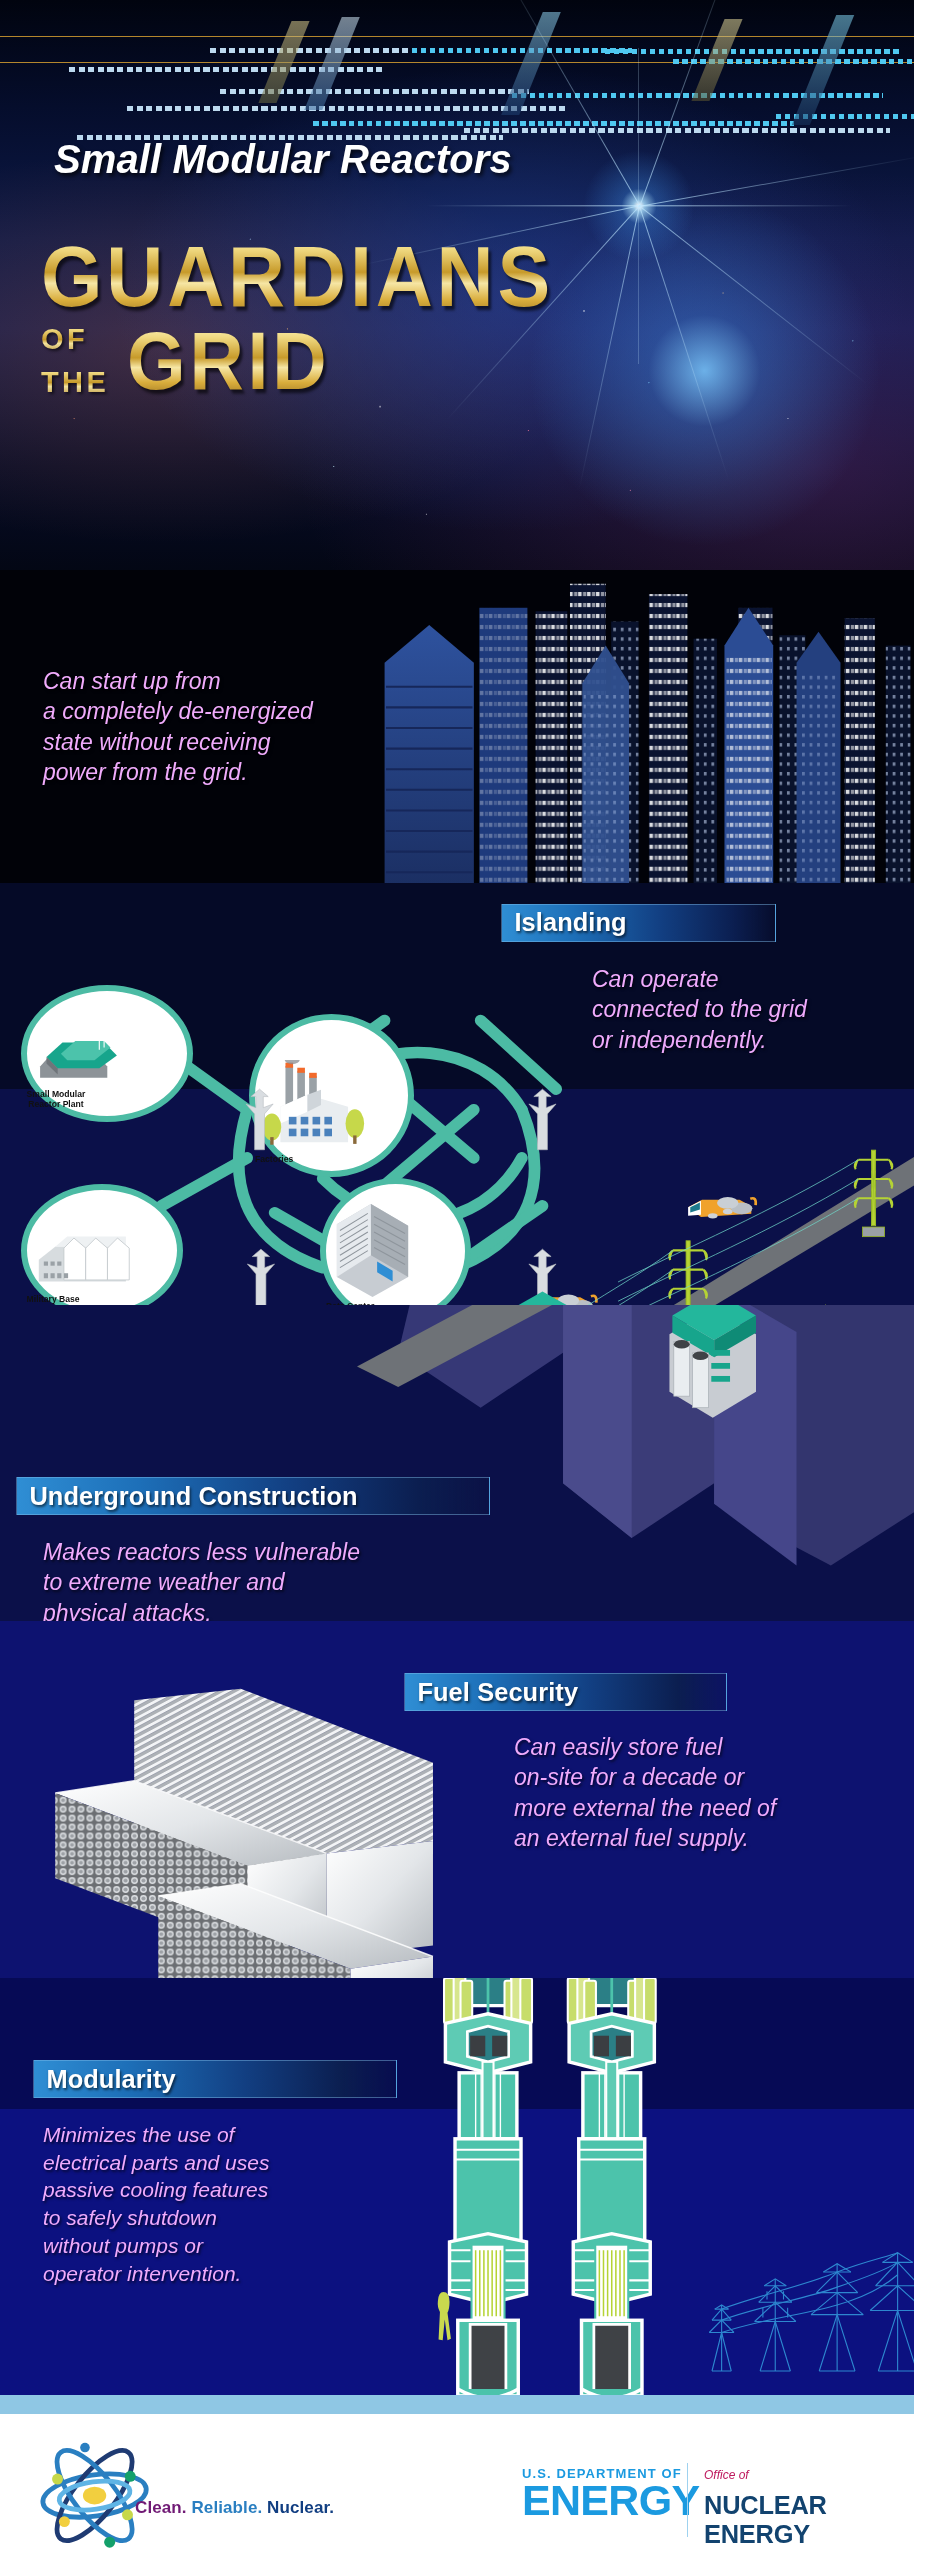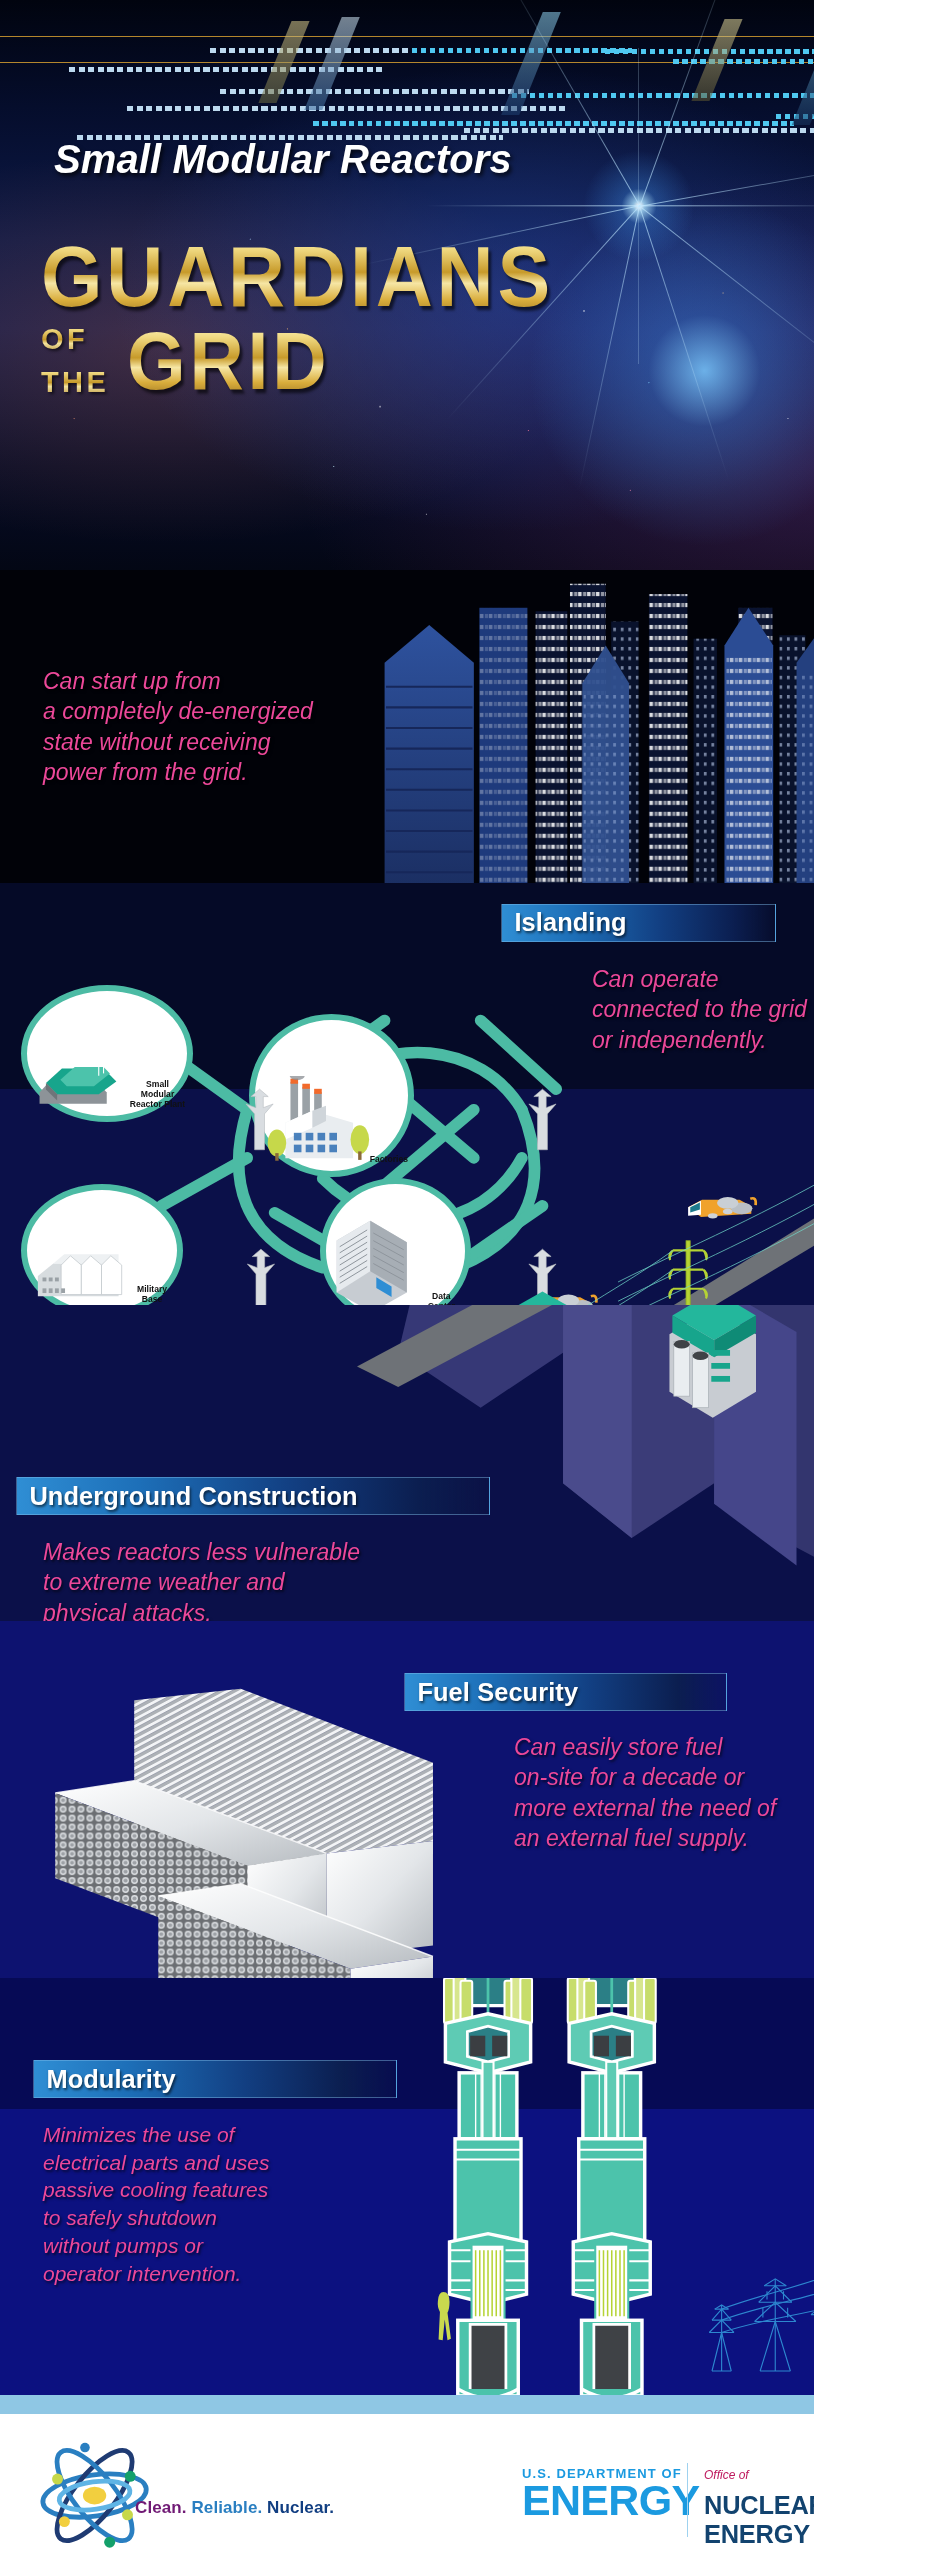--- a/index.html
+++ b/index.html
@@ -5,21 +5,21 @@
 <style>
   * { margin:0; padding:0; box-sizing:border-box; }
   html, body {
     width:927px; height:2576px;
     background:#ffffff;
     font-family:"Liberation Sans", sans-serif;
     overflow:hidden;
   }
   #poster {
     position:relative;
-    width:814px; height:2576px;
+    width:914px; height:2576px;
     background:#030a24;
     overflow:hidden;
   }
 
   
   .hero {
     position:absolute; left:0; top:0; width:927px; height:598px;
     background:
       radial-gradient(circle at 76% 62%, rgba(120,200,255,.85) 0%, rgba(60,140,230,.35) 7%, rgba(20,50,120,0) 22%),
       radial-gradient(ellipse at 55% 50%, rgba(40,70,160,.55) 0%, rgba(10,20,60,0) 55%),
@@ -130,21 +130,21 @@
     background:#050a27;
     overflow:hidden;
   }
   .island-lower {
     position:absolute; left:0; top:206px; width:927px; height:275px;
     background:#0b1049;
   }
   .node {
     position:absolute; border-radius:50%;
     background:#ffffff; border:6.2px solid #4cbba4;
-    display:flex; flex-direction:row; align-items:flex-end; justify-content:flex-end;
+    display:flex; flex-direction:column; align-items:flex-start; justify-content:flex-end;
     box-sizing:border-box;
   }
   .node-label {
     font-size:8.6px; font-weight:bold; color:#111; text-align:center; line-height:1.15;
     padding-bottom:6.2px;
   }
 
   
   .sec-under {
     position:absolute; left:0; top:1305px; width:927px; height:343px;
@@ -180,21 +180,21 @@
   }
   .banner-text {
     font-size:25.4px; font-weight:bold; color:#ffffff;
     text-shadow:1.4px 2.1px 2.7px rgba(0,0,0,.6);
     white-space:nowrap;
     letter-spacing:0.1px;
   }
 
   .body-text {
     position:absolute;
-    font-size:23px; font-style:italic; font-weight:normal; color:#ec4899;
+    font-size:23px; font-style:italic; font-weight:normal; color:#f0abfc;
     line-height:1.32;
     text-shadow:1.4px 2.1px 2.7px rgba(0,0,0,.65);
   }
   .body-text.sm { font-size:21px; }
 
   
   .foot-rule {
     position:absolute; left:0; top:2395px; width:927px; height:19px; background:#8fc7e4;
   }
   .footer {

